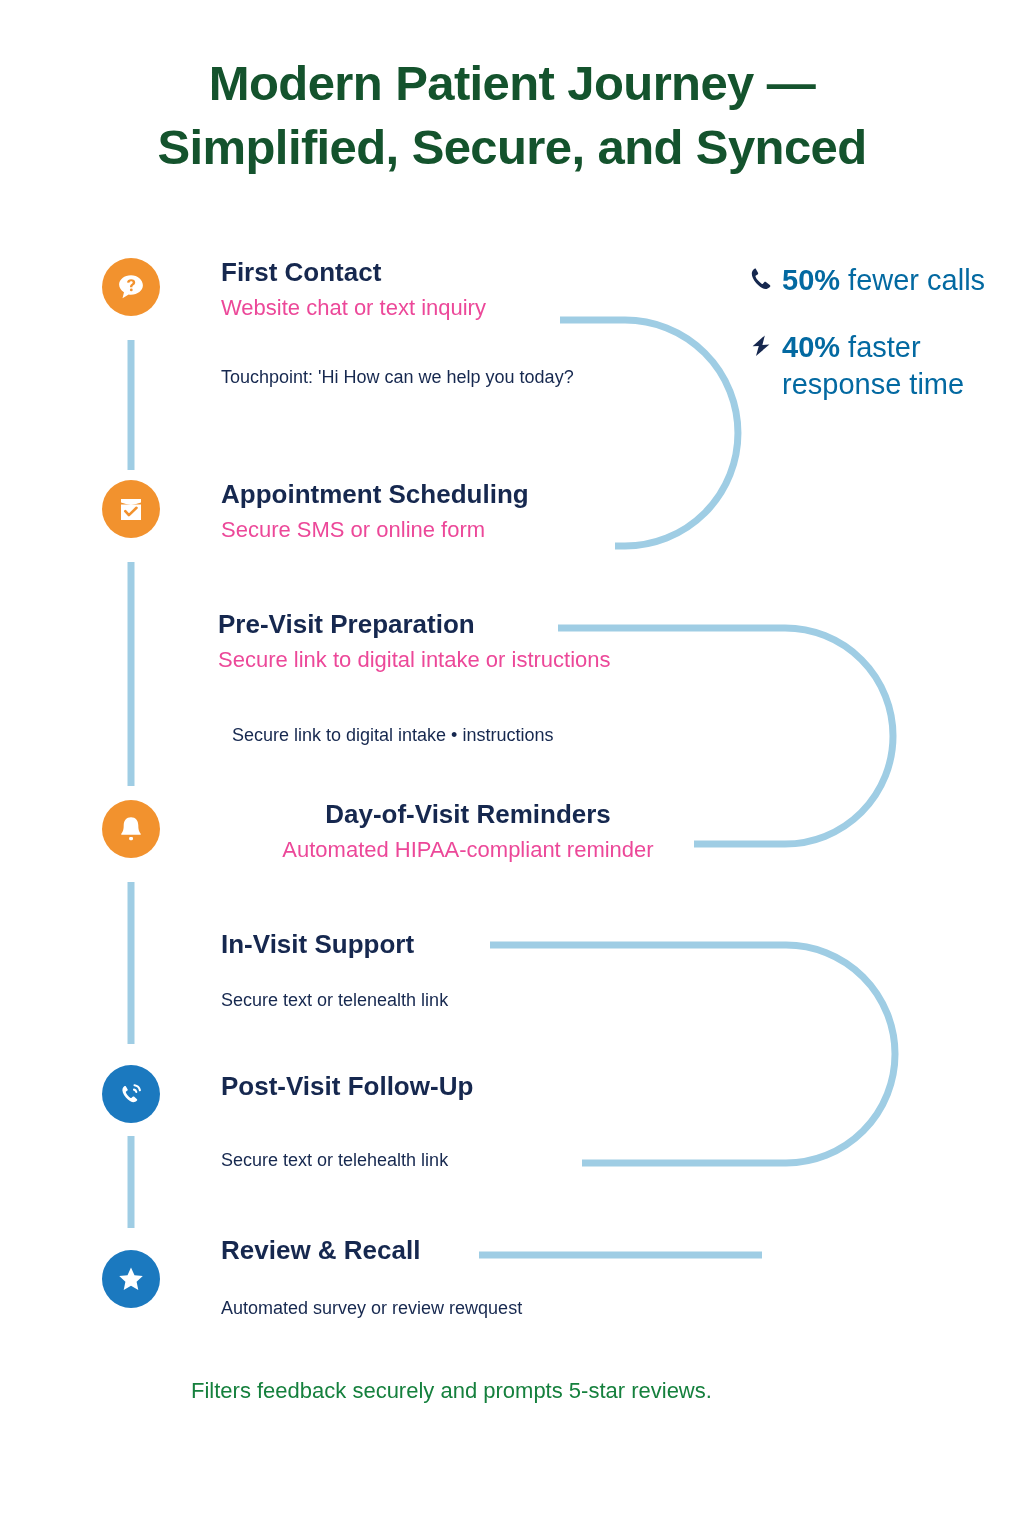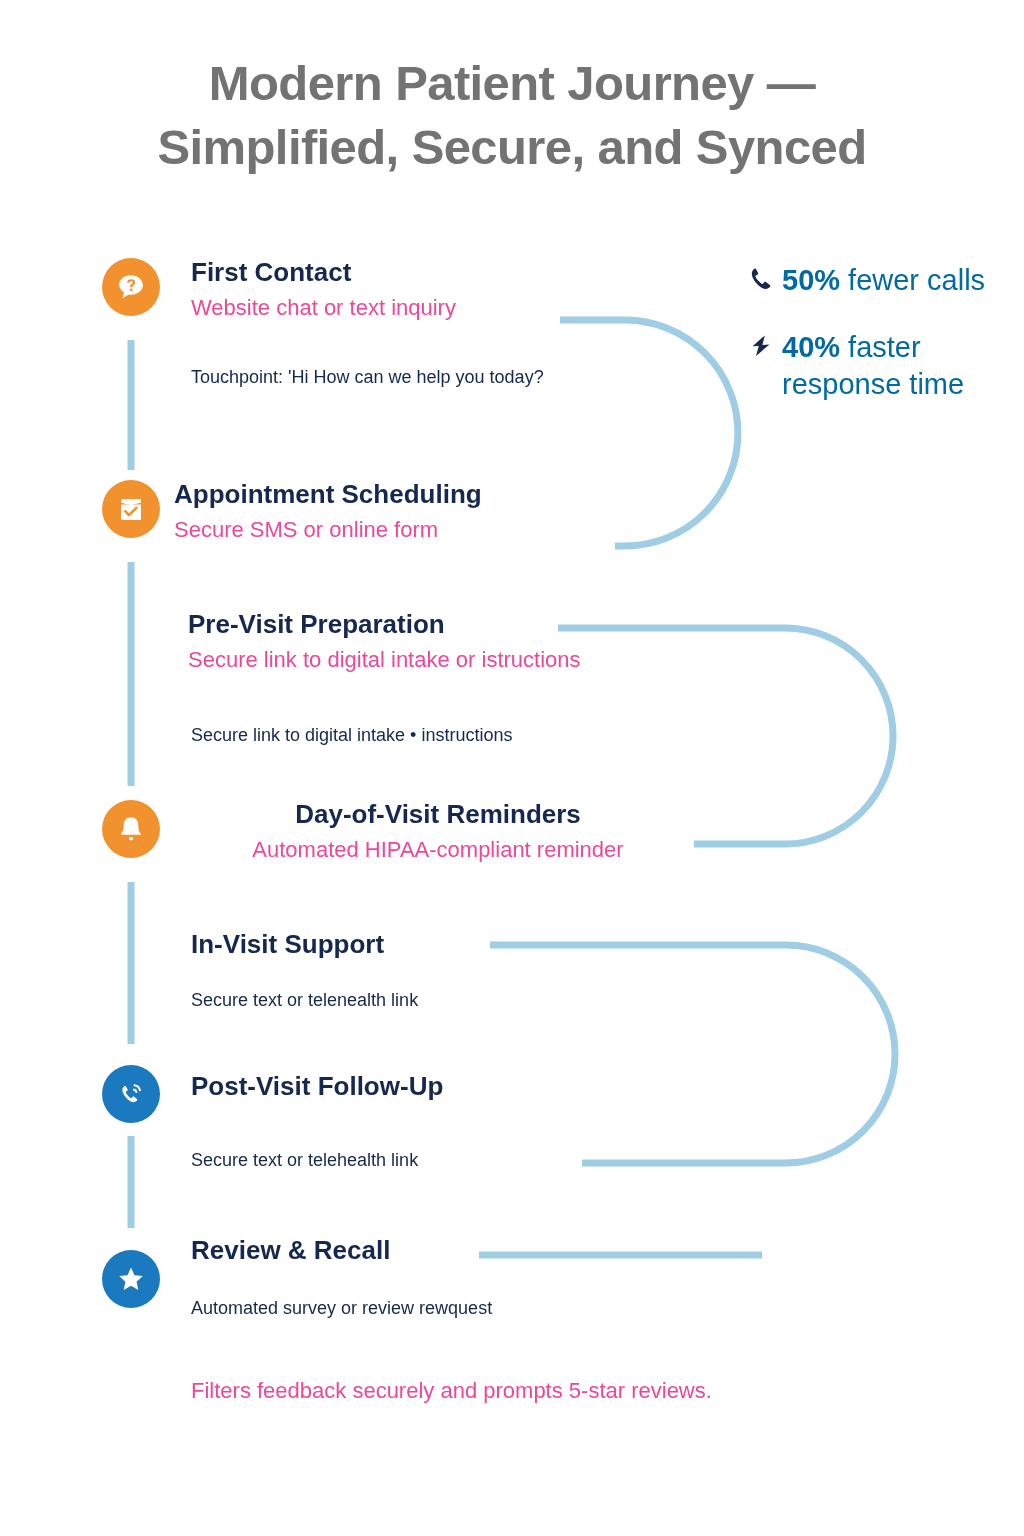--- a/index.html
+++ b/index.html
@@ -15,40 +15,40 @@
 
   
   .title{
     position:absolute;
     left:0;top:52px;width:1024px;
     text-align:center;
     font-size:49px;
     font-weight:bold;
     line-height:1.30;
     letter-spacing:-0.6px;
-    color:#737373;
+    color:#14532d;
   }
   .title .l2{display:block;}
 
   
   .connectors{position:absolute;left:0;top:0;width:1024px;height:1536px;}
 
   
   .node{
     position:absolute;
     width:58px;height:58px;
     border-radius:50%;
     display:flex;align-items:center;justify-content:center;
   }
   .node.orange{background:#F2922E;}
   .node.blue{background:#1B79BF;}
   .node svg{display:block;}
 
   
-  .step{position:absolute;}
+  .step{position:absolute;margin-left:30px;}
   .step-title{
     font-size:26px;font-weight:bold;line-height:1.12;
     color:#16284F;white-space:nowrap;
   }
   .step-sub{
     font-size:22px;font-weight:normal;line-height:1.30;
     color:#ec4899;margin-top:7px;
   }
   .step-note{
     font-size:18px;font-weight:normal;line-height:1.38;
@@ -61,21 +61,21 @@
   .stat-ico{width:34px;flex:0 0 34px;padding-top:4px;}
   .stat-ico svg{display:block;}
   .stat-txt{
     font-size:29px;line-height:1.28;color:#0369a1;
   }
   .stat-txt b{font-weight:bold;}
 
   
   .caption{
     position:absolute;left:191px;top:1377px;
-    font-size:22px;line-height:1.3;color:#ec4899;
+    font-size:22px;line-height:1.3;color:#15803d;
   }
 </style>
 </head>
 <body>
 
 <div class="page">
 
   <div class="title">
     <span>Modern Patient Journey —</span>
     <span class="l2">Simplified, Secure, and Synced</span>
@@ -113,30 +113,30 @@
   </div>
 
   <div class="node orange" style="left:102px;top:480px;">
     <svg width="32" height="32" viewBox="0 0 32 32">
       <rect x="6" y="6" width="20" height="21" fill="#FFFFFF"></rect>
       <rect x="6" y="6" width="20" height="5.5" fill="#FFFFFF"></rect>
       <path d="M6 9.5 Q16 13.5 26 9.5 L26 11.6 L6 11.6 Z" fill="#F2922E"></path>
       <path d="M10.3 18.2 l3.6 3.9 l7.6 -7.3" fill="none" stroke="#F2922E" stroke-width="2.6" stroke-linecap="round" stroke-linejoin="round"></path>
     </svg>
   </div>
-  <div class="step" style="left:174px;top:480px;width:470px;">
+  <div class="step" style="left:191px;top:480px;width:470px;">
     <div class="step-title">Appointment Scheduling</div>
     <div class="step-sub">Secure SMS or online form</div>
   </div>
 
   <div class="step" style="left:188px;top:610px;width:560px;">
     <div class="step-title">Pre-Visit Preparation</div>
     <div class="step-sub">Secure link to digital intake or istructions</div>
   </div>
-  <div class="step" style="left:191px;top:723px;width:560px;">
+  <div class="step" style="left:202px;top:723px;width:560px;">
     <div class="step-note">Secure link to digital intake • instructions</div>
   </div>
 
   <div class="node orange" style="left:102px;top:800px;">
     <svg width="32" height="32" viewBox="0 0 32 32">
       <path d="M16 4.2c-4.6 0-7.3 3.3-7.3 8.2 0 5.6-1.6 7.1-2.4 8.3-0.3 0.5 0 1.1 0.7 1.1h18c0.7 0 1-0.6 0.7-1.1-0.8-1.2-2.4-2.7-2.4-8.3C23.3 7.5 20.6 4.2 16 4.2z" fill="#FFFFFF"></path>
       <rect x="14.1" y="24.1" width="3.9" height="3.1" rx="1.1" fill="#FFFFFF"></rect>
     </svg>
   </div>
   <div class="step" style="left:178px;top:800px;width:520px;text-align:center;">

